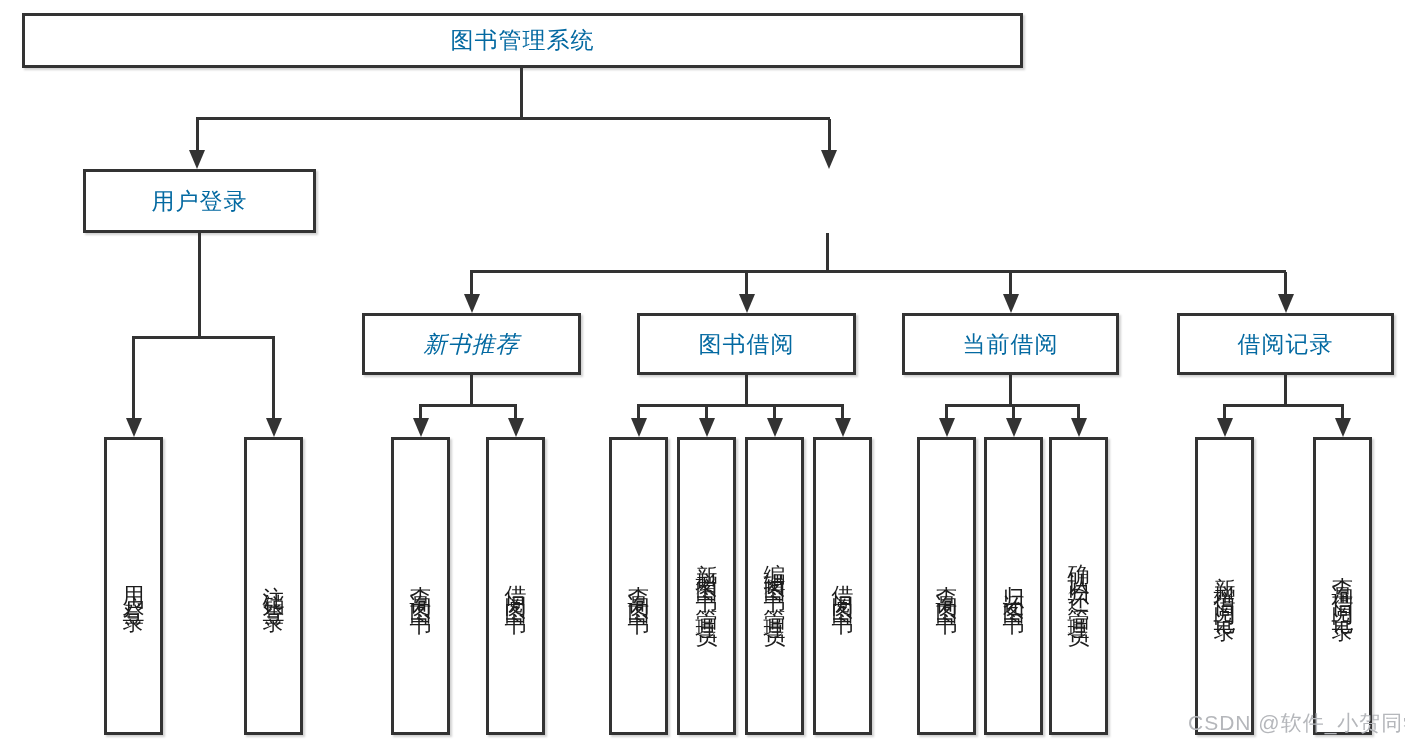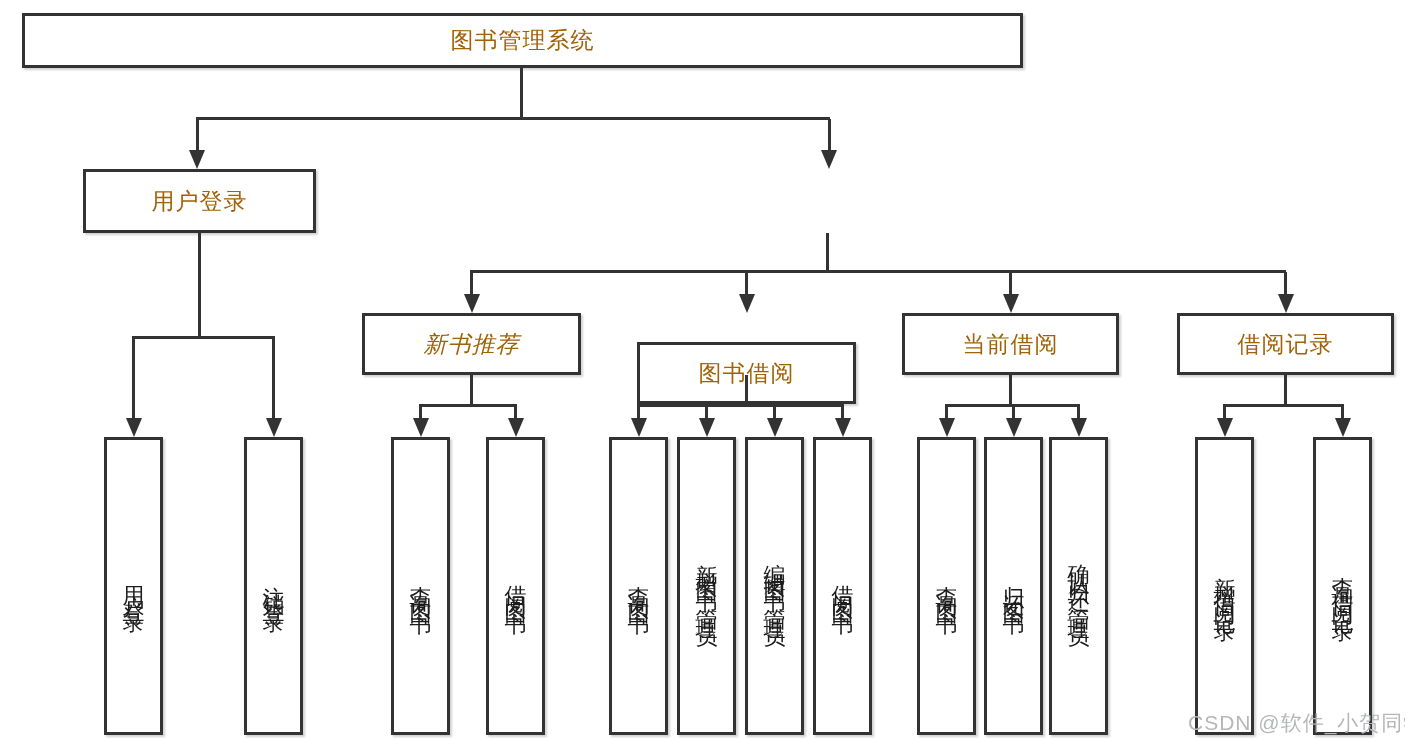--- a/index.html
+++ b/index.html
@@ -5,21 +5,21 @@
   html,body{margin:0;padding:0;background:#ffffff;}
   .canvas{
     position:relative;width:1405px;height:747px;background:#ffffff;overflow:hidden;
     font-family:"Liberation Sans", sans-serif;
   }
   .box{
     position:absolute;box-sizing:border-box;border:3px solid #333333;background:#ffffff;
     display:flex;align-items:center;justify-content:center;
     box-shadow:2px 2px 2px rgba(70,70,70,0.25);
   }
-  .lbl{font-size:23px;color:#a16207;letter-spacing:1px;white-space:nowrap;}
+  .lbl{font-size:23px;color:#0369a1;letter-spacing:1px;white-space:nowrap;}
   .vlbl{
     writing-mode:vertical-rl;text-orientation:mixed;
     font-size:22px;letter-spacing:9px;line-height:1;color:#1c1c1c;
   }
   .leaf{top:437px;width:59px;height:298px;}
   .hline{position:absolute;height:3px;background:#333333;}
   .vline{position:absolute;width:3px;background:#333333;}
   .arrow{position:absolute;width:3px;}
   .arrow::before{
     content:"";position:absolute;left:0;top:0;width:3px;bottom:12px;background:#333333;
@@ -43,21 +43,21 @@
     <span class="lbl">图书管理系统</span>
   </div>
 
   <div class="box" style="left:83px;top:169px;width:233px;height:64px;">
     <span class="lbl">用户登录</span>
   </div>
 
   <div class="box" style="left:362px;top:313px;width:219px;height:62px;font-style:italic;">
     <span class="lbl">新书推荐</span>
   </div>
-  <div class="box" style="left:637px;top:313px;width:219px;height:62px;margin-top:29px;">
+  <div class="box" style="left:637px;top:313px;width:219px;height:62px;">
     <span class="lbl">图书借阅</span>
   </div>
   <div class="box" style="left:902px;top:313px;width:217px;height:62px;text-align:center;">
     <span class="lbl">当前借阅</span>
   </div>
   <div class="box" style="left:1177px;top:313px;width:217px;height:62px;">
     <span class="lbl">借阅记录</span>
   </div>
 
   <div class="box leaf" style="left:104px;">

